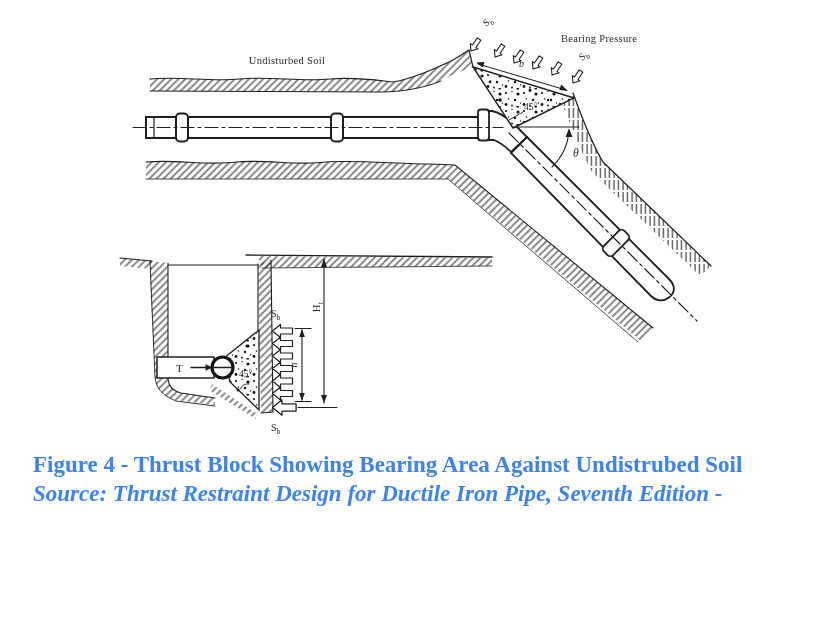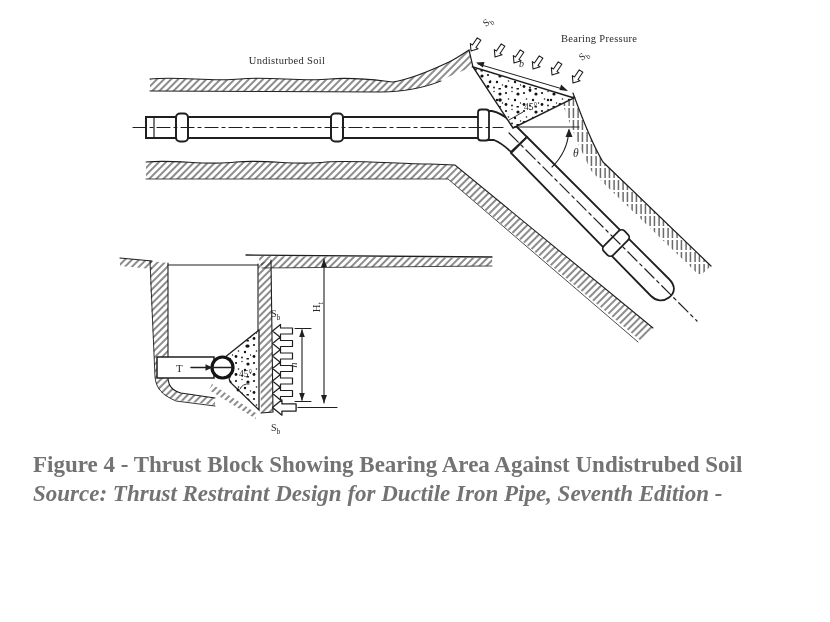--- a/index.html
+++ b/index.html
@@ -8,21 +8,21 @@
     font-family:"Liberation Serif","DejaVu Serif",serif;position:relative;
   }
   svg text{fill:#2a2a2a;}
   .lbl{font-size:10px;}
   .lbl-sm{font-size:9.5px;}
   .lbl-lg{font-size:10.5px;letter-spacing:.3px;}
   .ital{font-style:italic;}
   .sub{font-size:7.5px;}
   .caption{
     position:absolute;left:33px;top:450px;
-    color:#737373;font-weight:bold;font-size:23px;line-height:29px;
+    color:#3b82f6;font-weight:bold;font-size:23px;line-height:29px;
     white-space:nowrap;
   }
   .caption .ital{}
 </style>
 </head>
 <body>
 
 <svg width="830" height="445" viewBox="0 0 830 445" xmlns="http://www.w3.org/2000/svg" style="position:absolute;top:0;left:0">
   <defs>
     <pattern id="hatch" patternUnits="userSpaceOnUse" width="5" height="5" patternTransform="rotate(45)">

